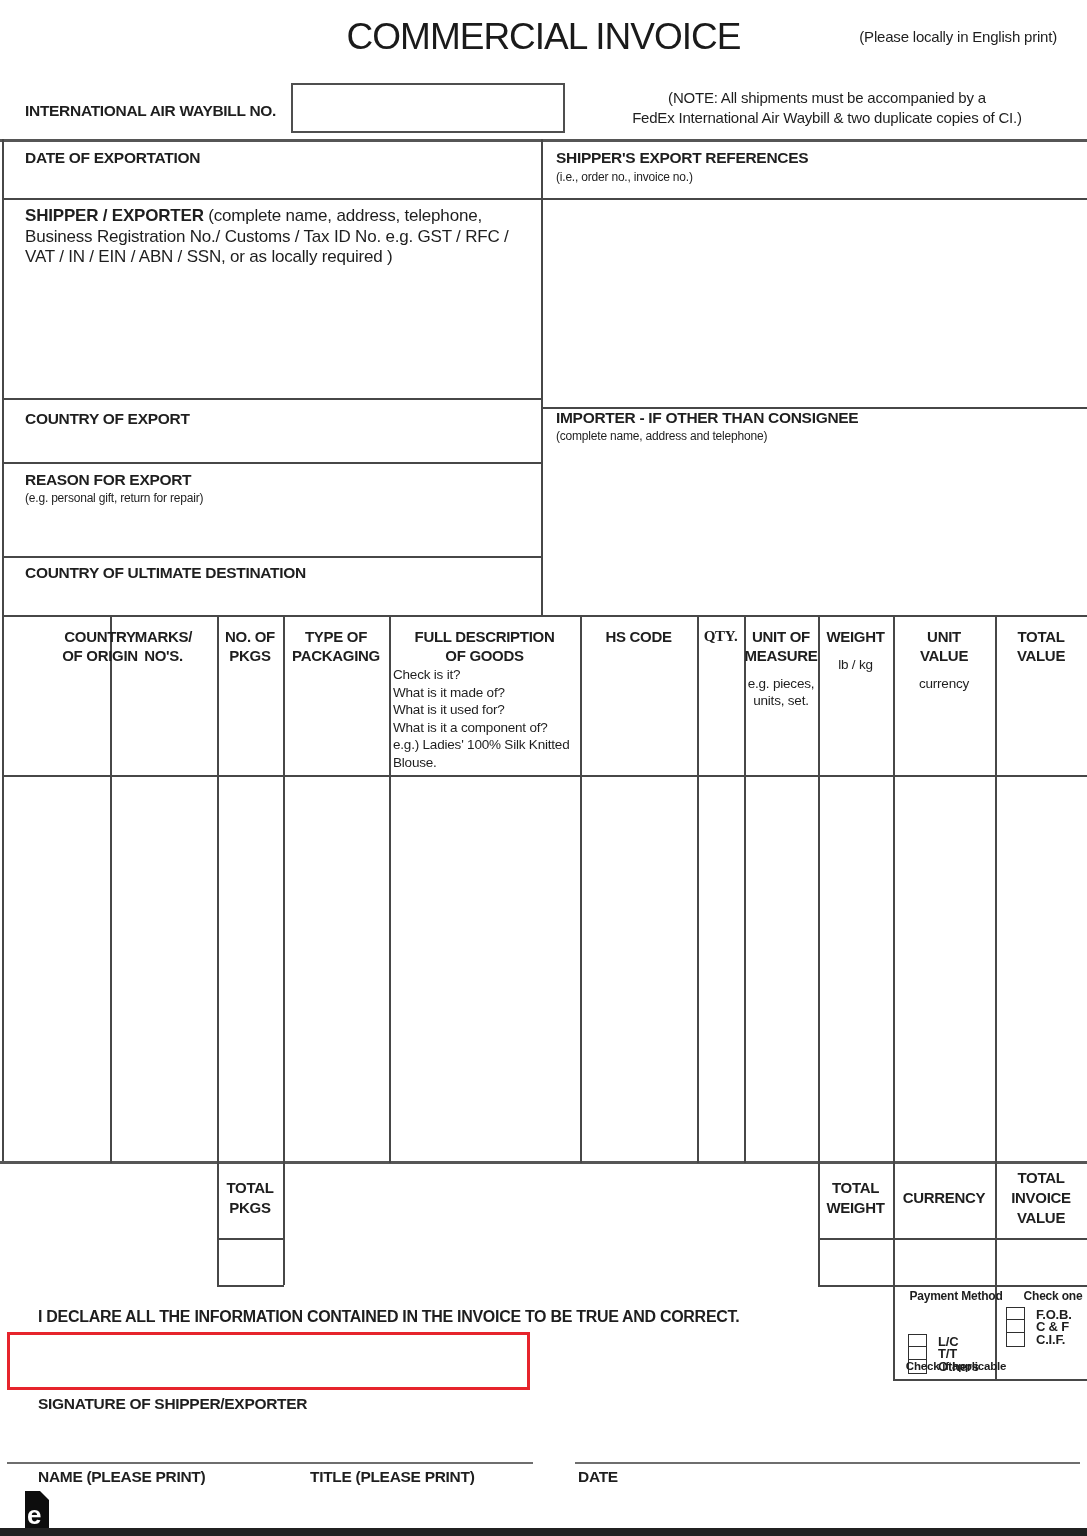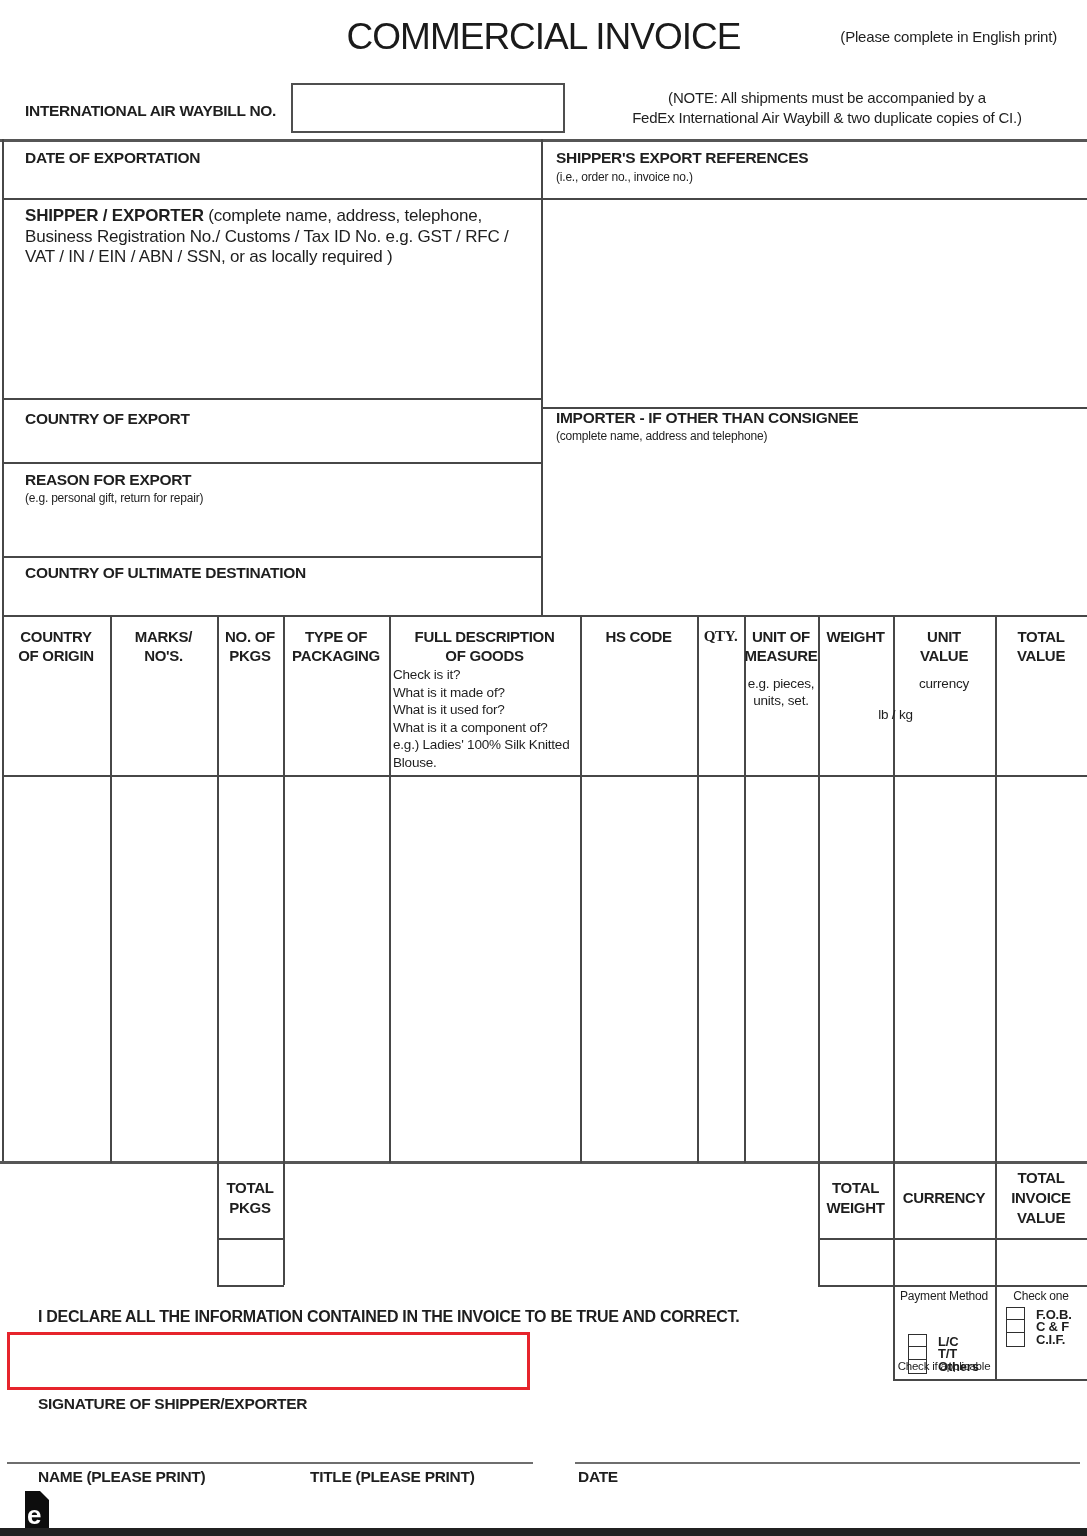--- a/index.html
+++ b/index.html
@@ -13,35 +13,35 @@
   .hl{background:#474747;height:1.5px;}
   .hl2{background:#565656;height:2.5px;}
   .vl{background:#474747;width:1.5px;}
   .th{font-weight:bold;font-size:15px;line-height:19px;text-align:center;letter-spacing:-0.3px;}
   .tsub{font-size:13.5px;line-height:17px;text-align:center;letter-spacing:-0.2px;}
   .dhint{font-size:13.5px;line-height:17.6px;white-space:nowrap;letter-spacing:-0.2px;}
   .totlbl{font-weight:bold;font-size:15px;line-height:20px;text-align:center;letter-spacing:-0.3px;}
   .ckrow{display:flex;align-items:center;height:14px;margin-bottom:-1.5px;}
   .ckbox{width:17px;height:13px;border:1.5px solid #2f2f2f;background:#fff;flex:none;}
   .cklbl{font-weight:bold;font-size:13px;margin-left:11px;letter-spacing:-0.2px;white-space:nowrap;}
-  .smallb{font-weight:normal;font-size:12px;text-align:center;letter-spacing:-0.2px;white-space:nowrap;}
+  .smallb{font-weight:bold;font-size:12px;text-align:center;letter-spacing:-0.2px;white-space:nowrap;margin-left:12px;}
   .fld{background:transparent;}
   .sigline{background:#6e6e6e;height:2px;}
   .logo{position:absolute;left:25px;top:1491px;width:24px;height:38px;background:#0d0d0d;}
   .logo .fold{position:absolute;top:0;right:0;width:0;height:0;
               border-top:9px solid #ffffff;border-left:9px solid transparent;}
   .logo .e{position:absolute;left:2px;bottom:1px;color:#ffffff;font-weight:bold;font-size:26px;line-height:26px;}
 </style>
 </head>
 <body>
 
 <div id="page">
 
   <div class="abs" style="left:0;right:0;top:16px;text-align:center;font-size:37px;letter-spacing:-1px;color:#1a1a1a;">COMMERCIAL INVOICE</div>
-  <div class="abs hint" style="right:30px;top:28px;font-size:15px;">(Please complete in English print)</div>
+  <div class="abs hint" style="right:30px;top:28px;font-size:15px;">(Please locally in English print)</div>
 
   <div class="abs h" style="left:25px;top:102px;">INTERNATIONAL AIR WAYBILL NO.</div>
   <div class="abs fld" style="left:291px;top:83px;width:262px;height:42px;border:2px solid #4f4f4f;font-size:15px;padding:2px 4px;"></div>
   <div class="abs" style="right:30px;top:88px;width:460px;text-align:center;font-size:15px;line-height:20px;letter-spacing:-0.2px;">
     <div>(NOTE: All shipments must be accompanied by a</div>
     <div>FedEx International Air Waybill &amp; two duplicate copies of CI.)</div>
   </div>
 
   <div class="abs hl2" style="left:0;top:139px;width:1087px;"></div>
   <div class="abs hl" style="left:2px;top:198px;width:1085px;"></div>
@@ -88,21 +88,21 @@
   <div class="abs vl" style="left:217px;top:615px;height:548px;"></div>
   <div class="abs vl" style="left:283px;top:615px;height:548px;"></div>
   <div class="abs vl" style="left:389px;top:615px;height:548px;"></div>
   <div class="abs vl" style="left:580px;top:615px;height:548px;"></div>
   <div class="abs vl" style="left:697px;top:615px;height:548px;"></div>
   <div class="abs vl" style="left:744px;top:615px;height:548px;"></div>
   <div class="abs vl" style="left:818px;top:615px;height:548px;"></div>
   <div class="abs vl" style="left:893px;top:615px;height:548px;"></div>
   <div class="abs vl" style="left:995px;top:615px;height:548px;"></div>
 
-  <div class="abs th" style="left:2px;top:627px;width:108px;">
+  <div class="abs th" style="left:2px;top:627px;width:108px;padding-left:44px;">
     <div>COUNTRY</div>
     <div>OF ORIGIN</div>
   </div>
   <div class="abs th" style="left:110px;top:627px;width:107px;">
     <div>MARKS/</div>
     <div>NO'S.</div>
   </div>
   <div class="abs th" style="left:217px;top:627px;width:66px;">
     <div>NO. OF</div>
     <div>PKGS</div>
@@ -133,21 +133,21 @@
     <div>UNIT OF</div>
     <div>MEASURE</div>
   </div>
   <div class="abs tsub" style="left:744px;top:675px;width:74px;">
     <div>e.g. pieces,</div>
     <div>units, set.</div>
   </div>
   <div class="abs th" style="left:818px;top:627px;width:75px;">
     <div>WEIGHT</div>
   </div>
-  <div class="abs tsub" style="left:818px;top:706px;width:75px;padding-left:40px;">lb / kg</div>
+  <div class="abs tsub" style="left:818px;top:656px;width:75px;">lb / kg</div>
   <div class="abs th" style="left:893px;top:627px;width:102px;">
     <div>UNIT</div>
     <div>VALUE</div>
   </div>
   <div class="abs tsub" style="left:893px;top:675px;width:102px;">currency</div>
   <div class="abs th" style="left:995px;top:627px;width:92px;">
     <div>TOTAL</div>
     <div>VALUE</div>
   </div>
 

